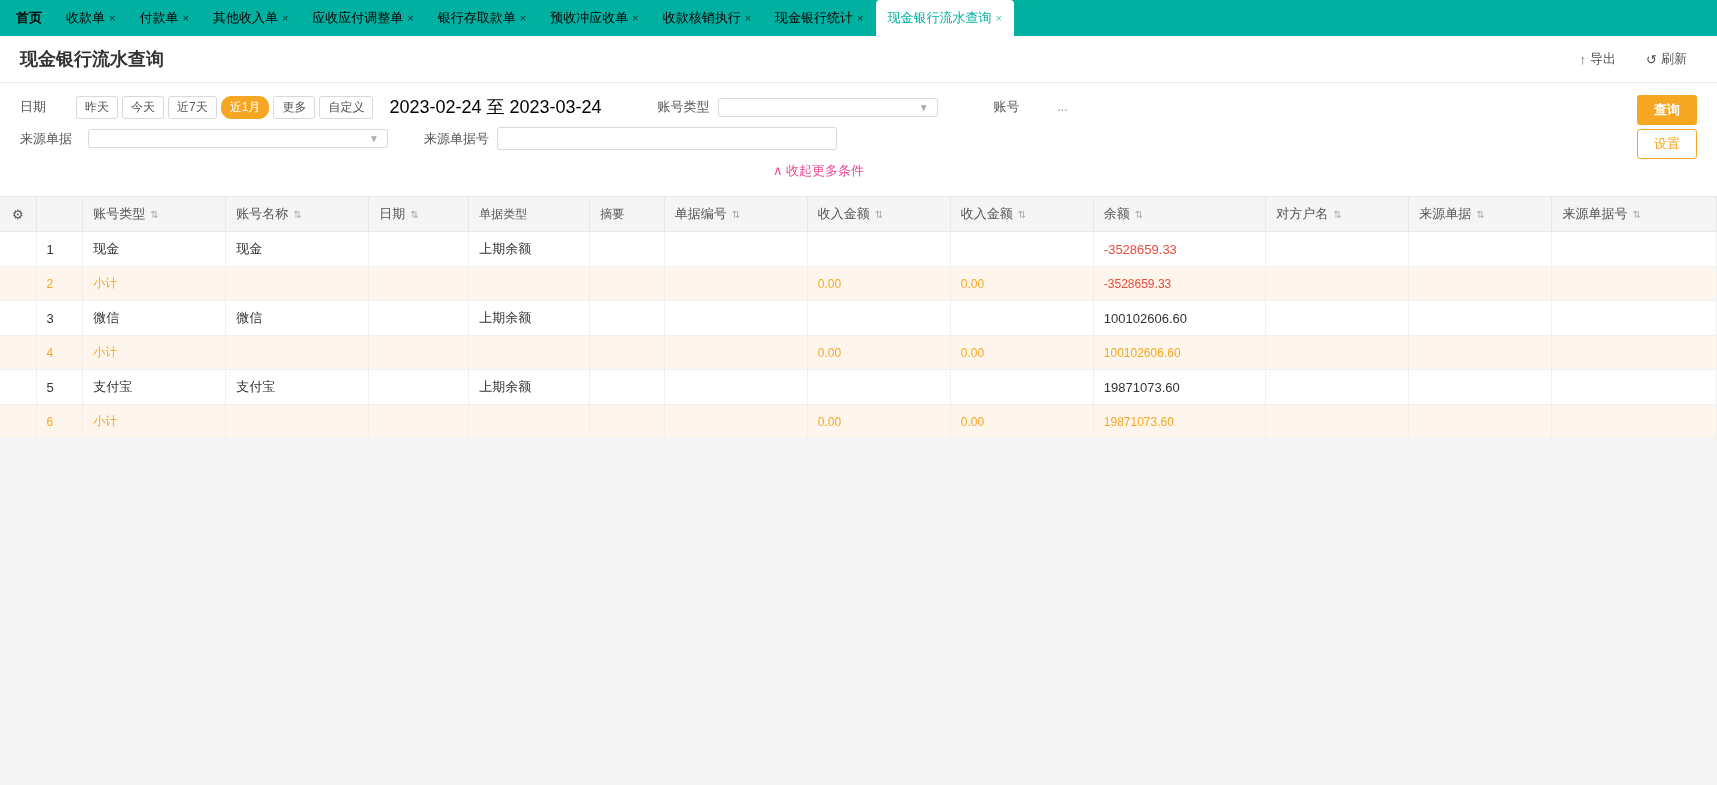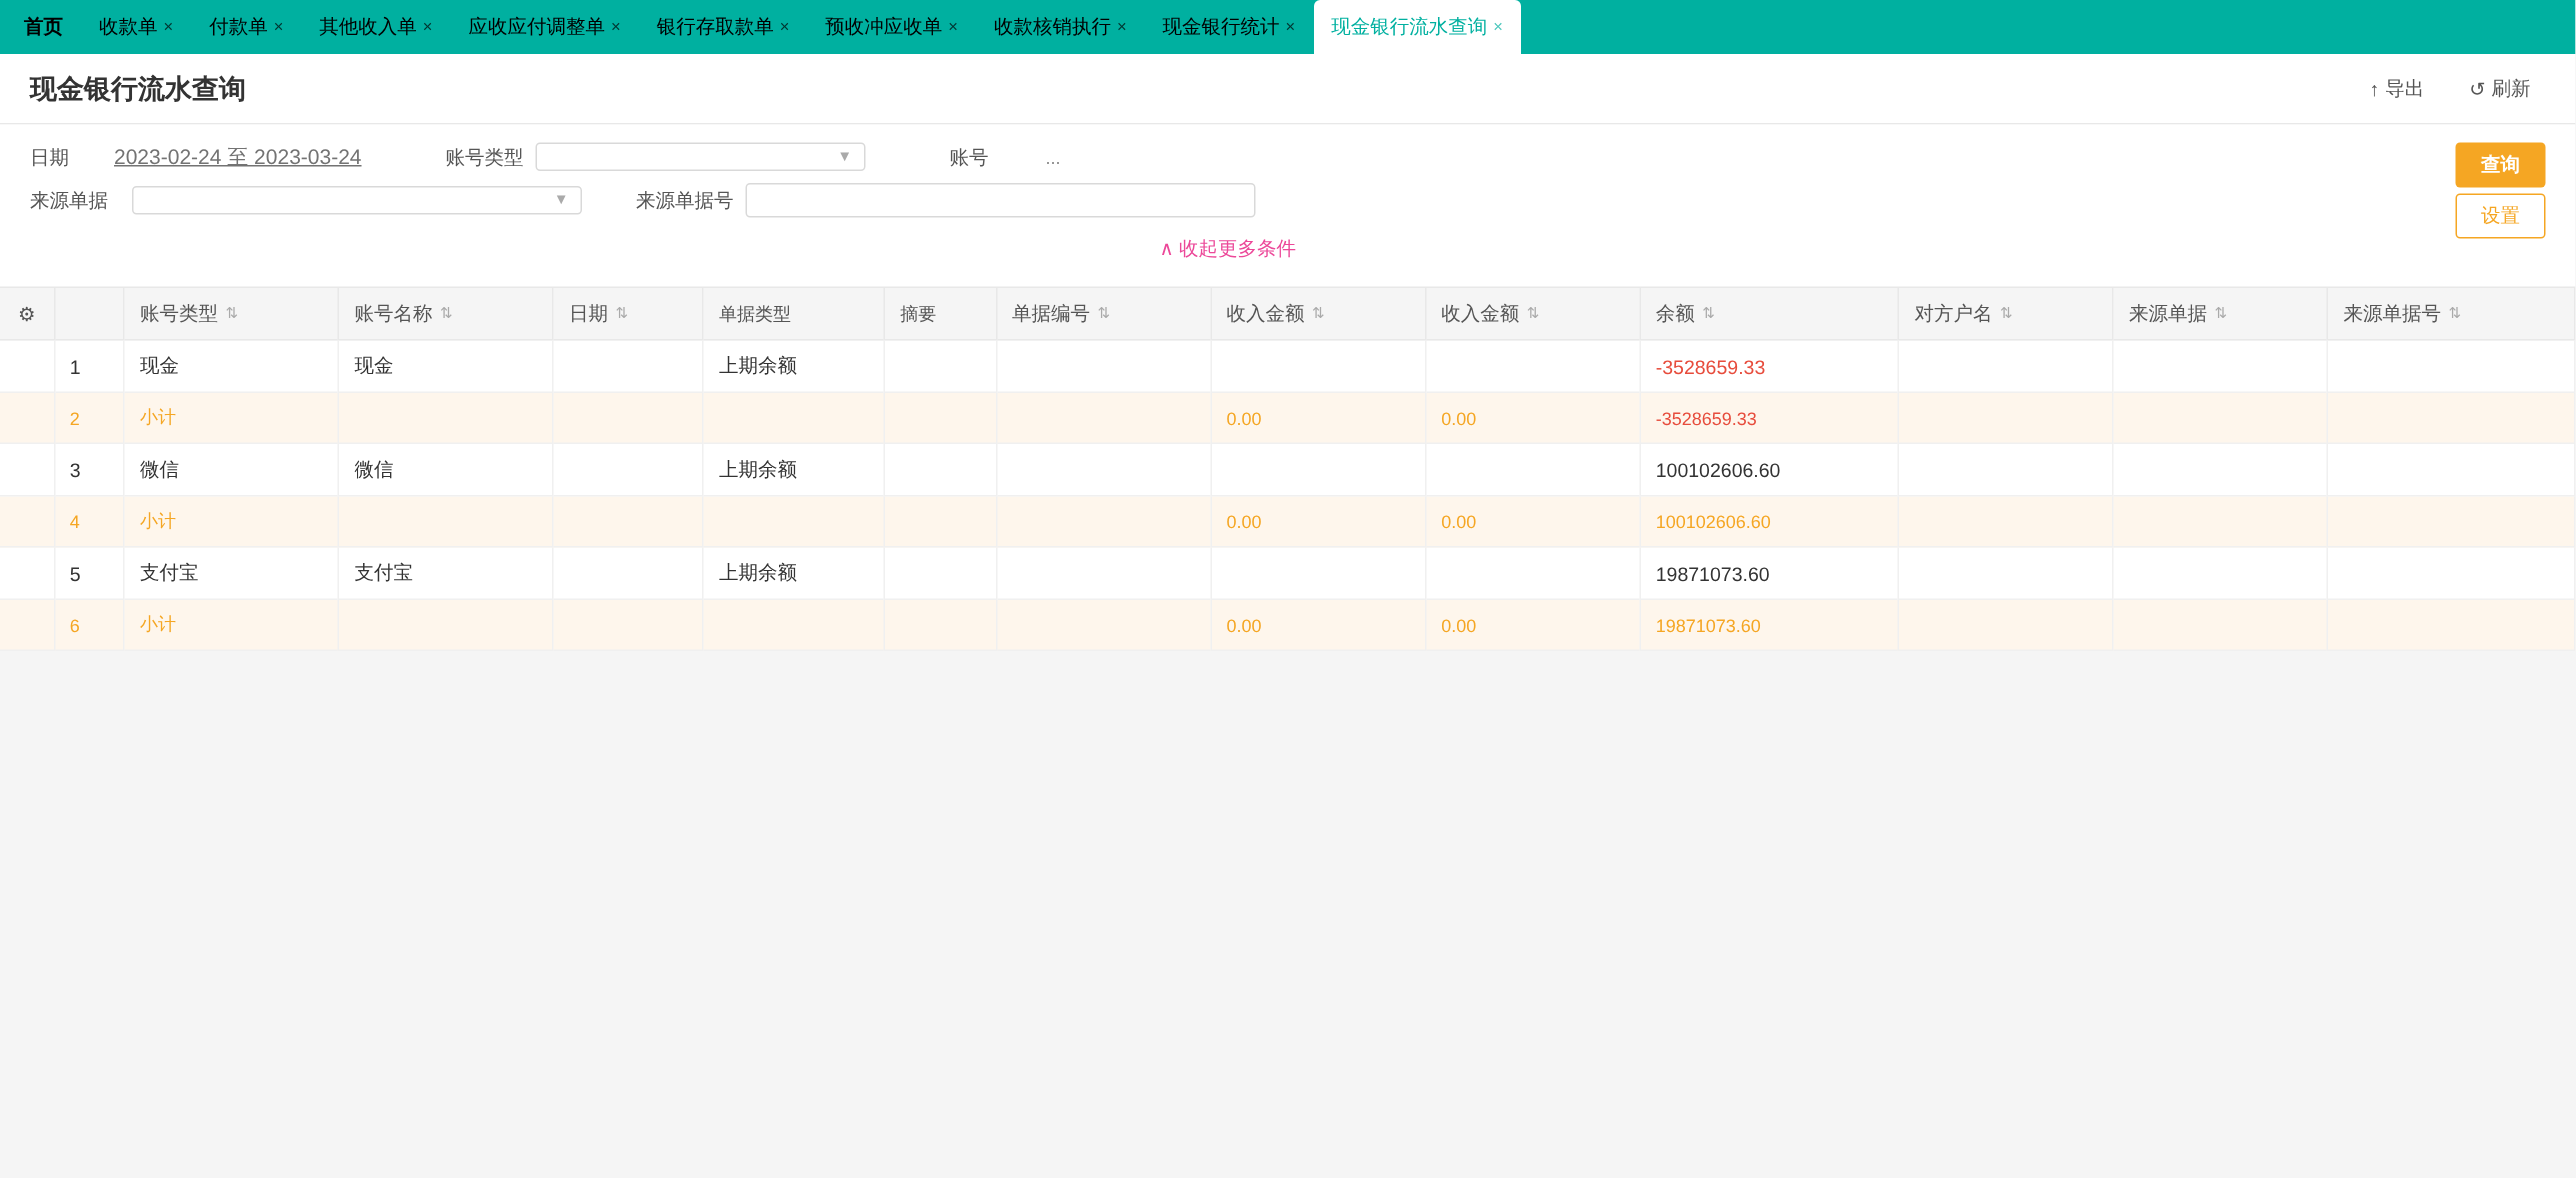--- a/index.html
+++ b/index.html
@@ -99,23 +99,22 @@
       font-size: 12px;
       color: #555;
     }
     .date-btn.active {
       background: #f5a623;
       border-color: #f5a623;
       color: #fff;
       border-radius: 10px;
     }
     .date-range {
-      color: #737373;
-      font-size: 14px;
-      text-decoration: underline;
+      color: #000000;
+      font-size: 18px;
     }
     .filter-select {
       display: flex;
       align-items: center;
       border: 1px solid #d9d9d9;
       border-radius: 3px;
       padding: 3px 8px;
       min-width: 200px;
       background: #fff;
       cursor: pointer;
@@ -237,20 +236,29 @@
     </button>
   </div>
 </div>
 
 <div class="filter-area">
   <div style="display:flex; align-items:flex-start; gap:20px;">
     <div style="flex:1;">
 
       <div class="filter-row">
         <span class="filter-label">日期</span>
+        <div class="filter-date-buttons">
+
+        <button class="date-btn">昨天</button>
+            <button class="date-btn">今天</button>
+            <button class="date-btn">近7天</button>
+            <button class="date-btn active">近1月</button>
+            <button class="date-btn">更多</button>
+            <button class="date-btn">自定义</button>
+          </div>
         <span class="date-range">2023-02-24 至 2023-03-24</span>
 
         <div style="margin-left: 40px; display:flex; align-items:center; gap:8px;">
           <span class="filter-label">账号类型</span>
           <div class="filter-select" style="min-width:220px;">
             <span></span>
             <span class="arrow">▼</span>
           </div>
         </div>
 

